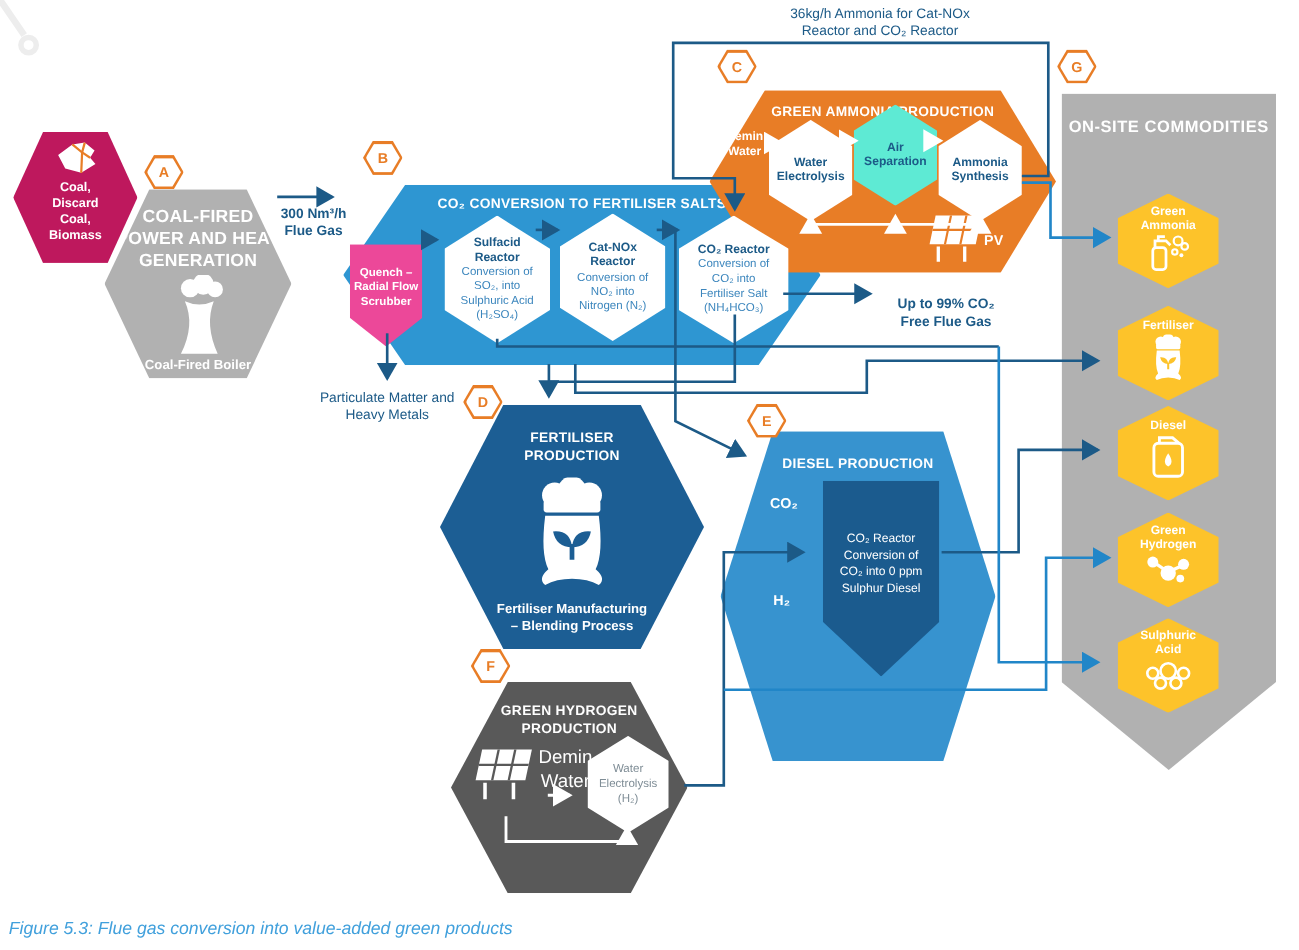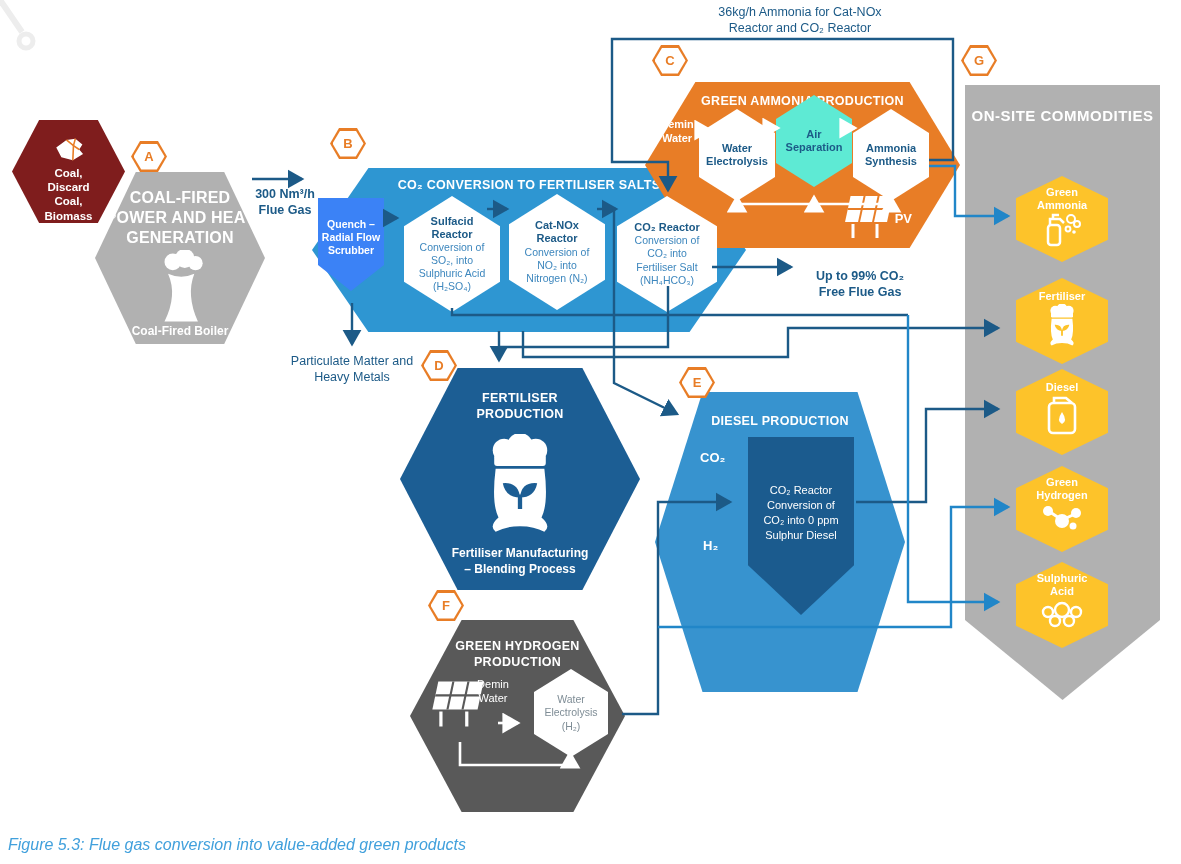--- a/index.html
+++ b/index.html
@@ -31,21 +31,21 @@
 </head>
 <body>
 
 <div class="canvas">
 
   <svg class="abs z1" style="left:0;top:0" width="60" height="70">
     <line x1="-4" y1="-6" x2="22" y2="32" stroke="#EDEDED" stroke-width="6"></line>
     <circle cx="26" cy="41" r="7" fill="none" stroke="#EDEDED" stroke-width="5"></circle>
   </svg>
 
-  <div class="abs z3 hex-lr col" style="left:12px;top:120px;width:113px;height:103px;background:#7f1d1d;padding-top:18px;box-sizing:border-box;">
+  <div class="abs z3 hex-lr col" style="left:12px;top:120px;width:113px;height:119px;background:#be185d;padding-top:8px;box-sizing:border-box;">
     <svg width="42" height="34" viewBox="0 0 52 40">
       <path d="M22,3 L36,1 L47,10 L42,18 L48,25 L32,35 L14,30 L6,15 Z" fill="#fff"></path>
       <path d="M36,1 L33,12 L42,18" fill="none" stroke="#E87D26" stroke-width="2.5"></path>
       <path d="M22,3 L33,12 L32,35" fill="none" stroke="#E87D26" stroke-width="2.5"></path>
     </svg>
     <div class="wt ml" style="font-size:11.5px;line-height:1.25;margin-top:2px;">Coal,
 Discard
 Coal,
 Biomass</div>
   </div>
@@ -60,21 +60,21 @@
       <circle cx="43" cy="11" r="6" fill="#fff"></circle>
       <path d="M20,20 Q28,38 17,60 H45 Q35,38 42,20 Q31,25 20,20 Z" fill="#fff"></path>
     </svg>
     <div class="wt" style="font-size:12px;">Coal-Fired Boiler</div>
   </div>
 
   <div class="abs z2" style="left:312px;top:168px;width:434px;height:164px;background:#2E96D2;clip-path:polygon(0 50%,13% 0,87% 0,100% 50%,87% 100%,13% 100%);">
     <div class="abs wt shape-title" style="left:0;top:10px;width:100%;text-align:center;">CO₂ CONVERSION TO FERTILISER SALTS</div>
   </div>
 
-  <div class="abs z4 pent-dn cc" style="left:318px;top:198px;width:66px;height:93px;background:#3b82f6;">
+  <div class="abs z4 pent-dn cc" style="left:318px;top:222px;width:66px;height:93px;background:#ec4899;">
     <div class="wt ml" style="font-size:10.5px;line-height:1.25;padding-bottom:14px;">Quench –
 Radial Flow
 Scrubber</div>
   </div>
 
   <div class="abs z4 hex-tb col" style="left:404px;top:196px;width:96px;height:116px;background:#fff;justify-content:center;">
     <div class="rx-name ml">Sulfacid
 Reactor</div>
     <div class="rx-desc ml">Conversion of
 SO₂, into
@@ -160,21 +160,21 @@
     <svg class="abs" style="left:18px;top:58px;" width="56" height="52" viewBox="0 0 52 46">
       <g transform="skewX(-12) translate(10,0)">
         <rect x="0" y="2" width="42" height="26" fill="#fff"></rect>
         <line x1="14" y1="2" x2="14" y2="28" stroke="#595959" stroke-width="2"></line>
         <line x1="28" y1="2" x2="28" y2="28" stroke="#595959" stroke-width="2"></line>
         <line x1="0" y1="15" x2="42" y2="15" stroke="#595959" stroke-width="2"></line>
       </g>
       <line x1="12" y1="30" x2="12" y2="44" stroke="#fff" stroke-width="3"></line>
       <line x1="36" y1="30" x2="36" y2="44" stroke="#fff" stroke-width="3"></line>
     </svg>
-    <div class="abs wt ml" style="left:58px;top:58px;width:50px;font-size:11px;line-height:1.25;text-align:center;font-weight:normal;color:#fff;">Demin
+    <div class="abs wt ml" style="left:79px;top:58px;width:50px;font-size:17px;line-height:1.25;text-align:center;font-weight:normal;color:#fff;">Demin
 Water</div>
   </div>
   <div class="abs z4 hex-tb cc" style="left:534px;top:669px;width:74px;height:88px;background:#fff;">
     <div class="ml" style="font-size:10.5px;line-height:1.25;color:#7F8D96;">Water
 Electrolysis
 (H₂)</div>
   </div>
 
   <div class="abs z2" style="left:965px;top:85px;width:195px;height:615px;background:#B1B1B1;clip-path:polygon(0 0,100% 0,100% 87%,50% 100%,0 87%);">
     <div class="abs wt" style="left:0;top:22px;width:100%;text-align:center;font-size:15px;font-weight:bold;letter-spacing:.5px;">ON-SITE COMMODITIES</div>

